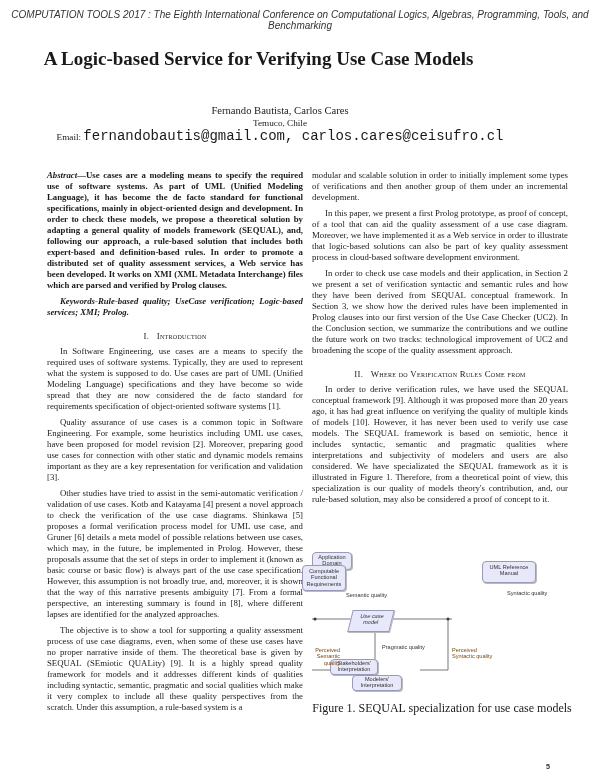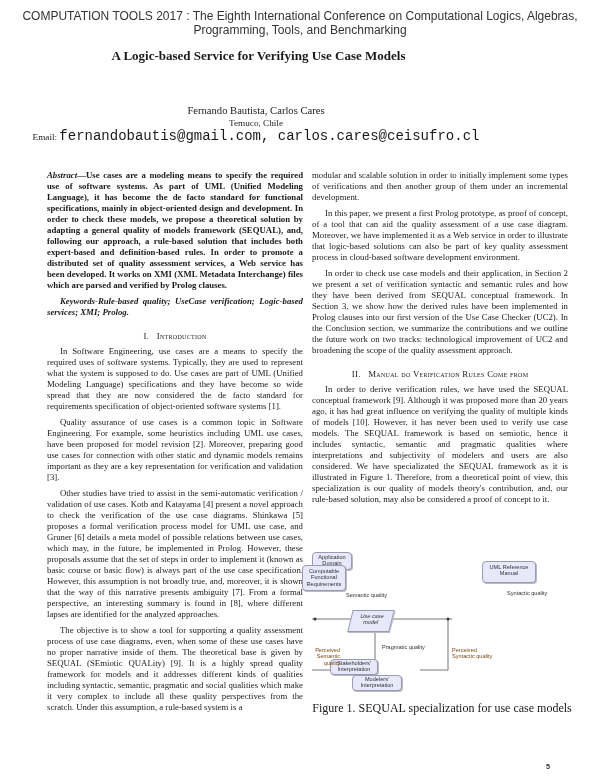--- a/index.html
+++ b/index.html
@@ -1,19 +1,19 @@
 <!DOCTYPE html>
 <html><head>
 <meta charset="utf-8">
 <style>
   html, body { margin:0; padding:0; background:#fff; }
   body { width:600px; height:776px; position:relative; overflow:hidden; font-family:"Liberation Serif", serif; color:#1a1a1a; }
-  .running-head { position:absolute; top:9px; left:0; width:600px; text-align:center; font-family:"Liberation Sans", sans-serif; font-size:12px; color:#333; }
-  .title { position:absolute; top:48px; left:0; width:517px; text-align:center; font-weight:bold; font-size:13px; }
-  .authors { position:absolute; top:104px; left:0; width:512px; text-align:center; font-size:10.6px; line-height:13px; }
+  .running-head { position:absolute; top:9px; left:0; width:600px; text-align:center; font-family:"Liberation Sans", sans-serif; font-style:italic; font-size:10px; color:#333; }
+  .title { position:absolute; top:48px; left:0; width:517px; text-align:center; font-weight:bold; font-size:19px; }
+  .authors { position:absolute; top:104px; left:0; width:512px; text-align:center; font-size:10.6px; line-height:13px;padding-left:24px; }
   .authors .affil, .authors .city, .authors .email { font-size:9.2px; line-height:12.5px; }
   .mono { font-family:Liberation Mono, monospace; font-size:14px; }
   .col { position:absolute; top:170px; width:256px; font-size:8.75px; line-height:11px; text-align:justify; }
   .col-left { left:47px; }
   .col-right { left:312px; }
   p { margin:0 0 5px 0; text-indent:13px; }
   p.noindent { text-indent:0; }
   .abstract { font-weight:bold; text-indent:0; }
   .abstract .ab-label { font-style:italic; }
   .keywords { font-weight:bold; font-style:italic; }
@@ -57,21 +57,21 @@
   <p>The objective is to show a tool for supporting a quality assessment process of use case diagrams, even, when some of these use cases have no proper narrative inside of them. The theoretical base is given by SEQUAL (SEmiotic QUALity) [9]. It is a highly spread quality framework for models and it addresses different kinds of qualities including syntactic, semantic, pragmatic and social qualities which make it very complex to include all these quality perspectives from the scratch. Under this assumption, a rule-based system is a</p>
 </div>
 
 <div class="col col-right">
   <p class="noindent">modular and scalable solution in order to initially implement some types of verifications and then another group of them under an incremental development.</p>
   <p>In this paper, we present a first Prolog prototype, as proof of concept, of a tool that can aid the quality assessment of a use case diagram. Moreover, we have implemented it as a Web service in order to illustrate that logic-based solutions can also be part of key quality assessment process in cloud-based software development environment.</p>
   <p>In order to check use case models and their application, in Section 2 we present a set of verification syntactic and semantic rules and how they have been derived from SEQUAL conceptual framework. In Section 3, we show how the derived rules have been implemented in Prolog clauses into our first version of the Use Case Checker (UC2). In the Conclusion section, we summarize the contributions and we outline the future work on two tracks: technological improvement of UC2 and broadening the scope of the quality assessment approach.</p>
 
   <div class="sec-head">
     <span>II.</span>&nbsp;&nbsp;
-    <span class="sc">Manual do Verification Rules Come from</span>
+    <span class="sc">Where do Verification Rules Come from</span>
   </div>
   <p>In order to derive verification rules, we have used the SEQUAL conceptual framework [9]. Although it was proposed more than 20 years ago, it has had great influence on verifying the quality of multiple kinds of models [10]. However, it has never been used to verify use case models. The SEQUAL framework is based on semiotic, hence it includes syntactic, semantic and pragmatic qualities where interpretations and subjectivity of modelers and users are also considered. We have specializated the SEQUAL framework as it is illustrated in Figure 1. Therefore, from a theoretical point of view, this specialization is our quality of models theory's contribution, and, our rule-based solution, may also be considered a proof of concept to it.</p>
 </div>
 
 <div class="figure">
   <svg width="260" height="125" style="position:absolute;left:0;top:0;">
     <line x1="0" y1="61" x2="40" y2="61" stroke="#555" stroke-width="0.8"></line>
     <circle cx="3" cy="61" r="1.5" fill="#333"></circle>
     <line x1="80" y1="61" x2="140" y2="61" stroke="#555" stroke-width="0.8"></line>
     <circle cx="136" cy="61" r="1.5" fill="#333"></circle>

